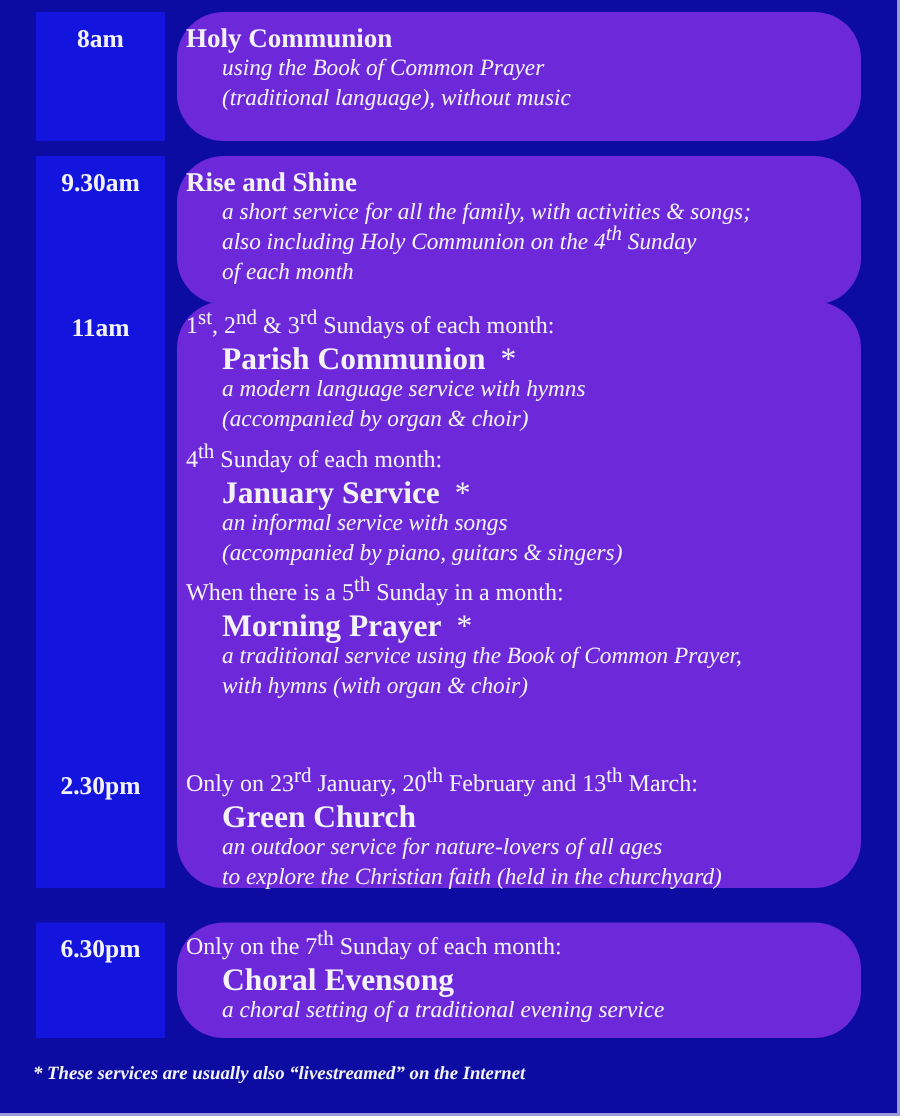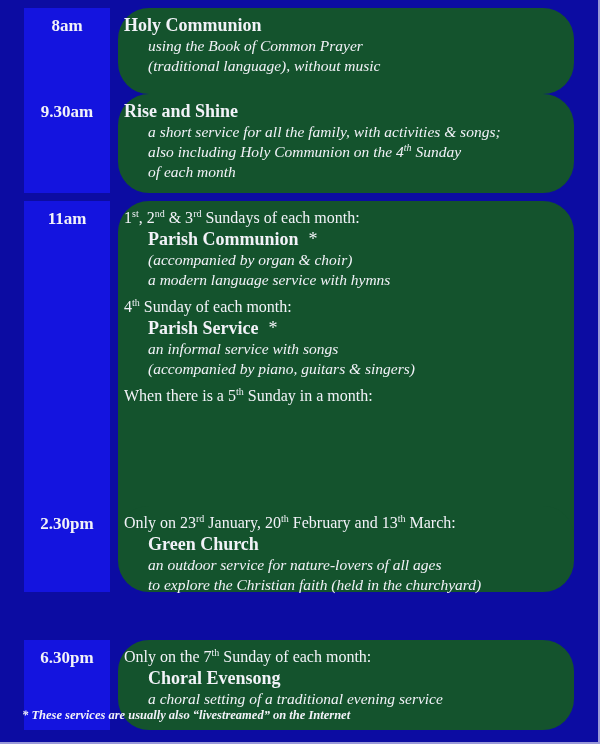--- a/index.html
+++ b/index.html
@@ -15,99 +15,104 @@
   }
   .row { position: absolute; left: 24px; width: 550px; }
   .time {
     position: absolute; left: 0; top: 0; bottom: 0; width: 86px;
     background: #1414df;
     font-weight: bold; font-size: 17px; text-align: center;
     padding-top: 8px; box-sizing: border-box;
   }
   .content {
     position: absolute; left: 94px; right: 0; top: 0; bottom: 0;
-    background: #14532d;
+    background: #6d28d9;
     padding: 6px 0 0 6px; box-sizing: border-box; border-radius: 31px;
   }
   .title { font-weight: bold; font-size: 18px; line-height: 22px; }
   .desc { font-style: italic; font-size: 15.5px; line-height: 20px; padding-left: 24px; }
   .intro { font-size: 16px; line-height: 21px; }
-  .sub-title { font-weight: bold; font-size: 18px; line-height: 22px; padding-left: 24px; }
+  .sub-title { font-weight: bold; font-size: 21px; line-height: 22px; padding-left: 24px; }
   .star { margin-left: 10px; font-weight: normal; }
-  sup { font-size: 10px; vertical-align: 6px; line-height: 0; }
+  sup { font-size: 14px; vertical-align: 6px; line-height: 0; }
   .block { margin-bottom: 6px; }
   .footnote {
     position: absolute; left: 22px; top: 708px;
     font-style: italic; font-size: 12.5px; font-weight: bold;
   }
 </style>
 </head>
 <body>
 
 <div class="row" style="top:8px;height:86px;">
   <div class="time">8am</div>
   <div class="content">
     <div class="title">Holy Communion</div>
     <div class="desc">
       <div>using the Book of Common Prayer</div>
       <div>(traditional language), without music</div>
     </div>
   </div>
 </div>
 
-<div class="row" style="top:94px;height:99px;">
+<div class="row" style="top:104px;height:99px;">
   <div class="time">9.30am</div>
   <div class="content">
     <div class="title">Rise and Shine</div>
     <div class="desc">
       <div>a short service for all the family, with activities &amp; songs;</div>
       <div><span>also including Holy Communion on the 4</span><sup>th</sup><span> Sunday</span></div>
       <div>of each month</div>
     </div>
   </div>
 </div>
 
 <div class="row" style="top:201px;height:378px;">
   <div class="time">11am</div>
   <div class="content">
     <div class="block">
       <div class="intro"><span>1</span><sup>st</sup><span>, 2</span><sup>nd</sup><span> &amp; 3</span><sup>rd</sup><span> Sundays of each month:</span></div>
       <div class="sub-title"><span>Parish Communion</span><span class="star">*</span></div>
       <div class="desc">
+        <div>a modern language service with hymns</div>
         <div>(accompanied by organ &amp; choir)</div>
-        <div>a modern language service with hymns</div>
       </div>
     </div>
     <div class="block">
       <div class="intro"><span>4</span><sup>th</sup><span> Sunday of each month:</span></div>
-      <div class="sub-title"><span>Parish Service</span><span class="star">*</span></div>
+      <div class="sub-title"><span>January Service</span><span class="star">*</span></div>
       <div class="desc">
         <div>an informal service with songs</div>
         <div>(accompanied by piano, guitars &amp; singers)</div>
       </div>
     </div>
     <div class="block">
       <div class="intro"><span>When there is a 5</span><sup>th</sup><span> Sunday in a month:</span></div>
+      <div class="sub-title"><span>Morning Prayer</span><span class="star">*</span></div>
+      <div class="desc">
+        <div>a traditional service using the Book of Common Prayer,</div>
+        <div>with hymns (with organ &amp; choir)</div>
+      </div>
     </div>
   </div>
 </div>
 
 <div class="row" style="top:506px;height:86px;">
   <div class="time">2.30pm</div>
   <div class="content">
     <div class="intro"><span>Only on 23</span><sup>rd</sup><span> January, 20</span><sup>th</sup><span> February and 13</span><sup>th</sup><span> March:</span></div>
     <div class="sub-title">Green Church</div>
     <div class="desc">
       <div>an outdoor service for nature-lovers of all ages</div>
       <div>to explore the Christian faith (held in the churchyard)</div>
     </div>
   </div>
 </div>
 
-<div class="row" style="top:640px;height:90px;">
+<div class="row" style="top:615px;height:77px;">
   <div class="time">6.30pm</div>
   <div class="content">
     <div class="intro"><span>Only on the 7</span><sup>th</sup><span> Sunday of each month:</span></div>
     <div class="sub-title">Choral Evensong</div>
     <div class="desc">
       <div>a choral setting of a traditional evening service</div>
     </div>
   </div>
 </div>
 

